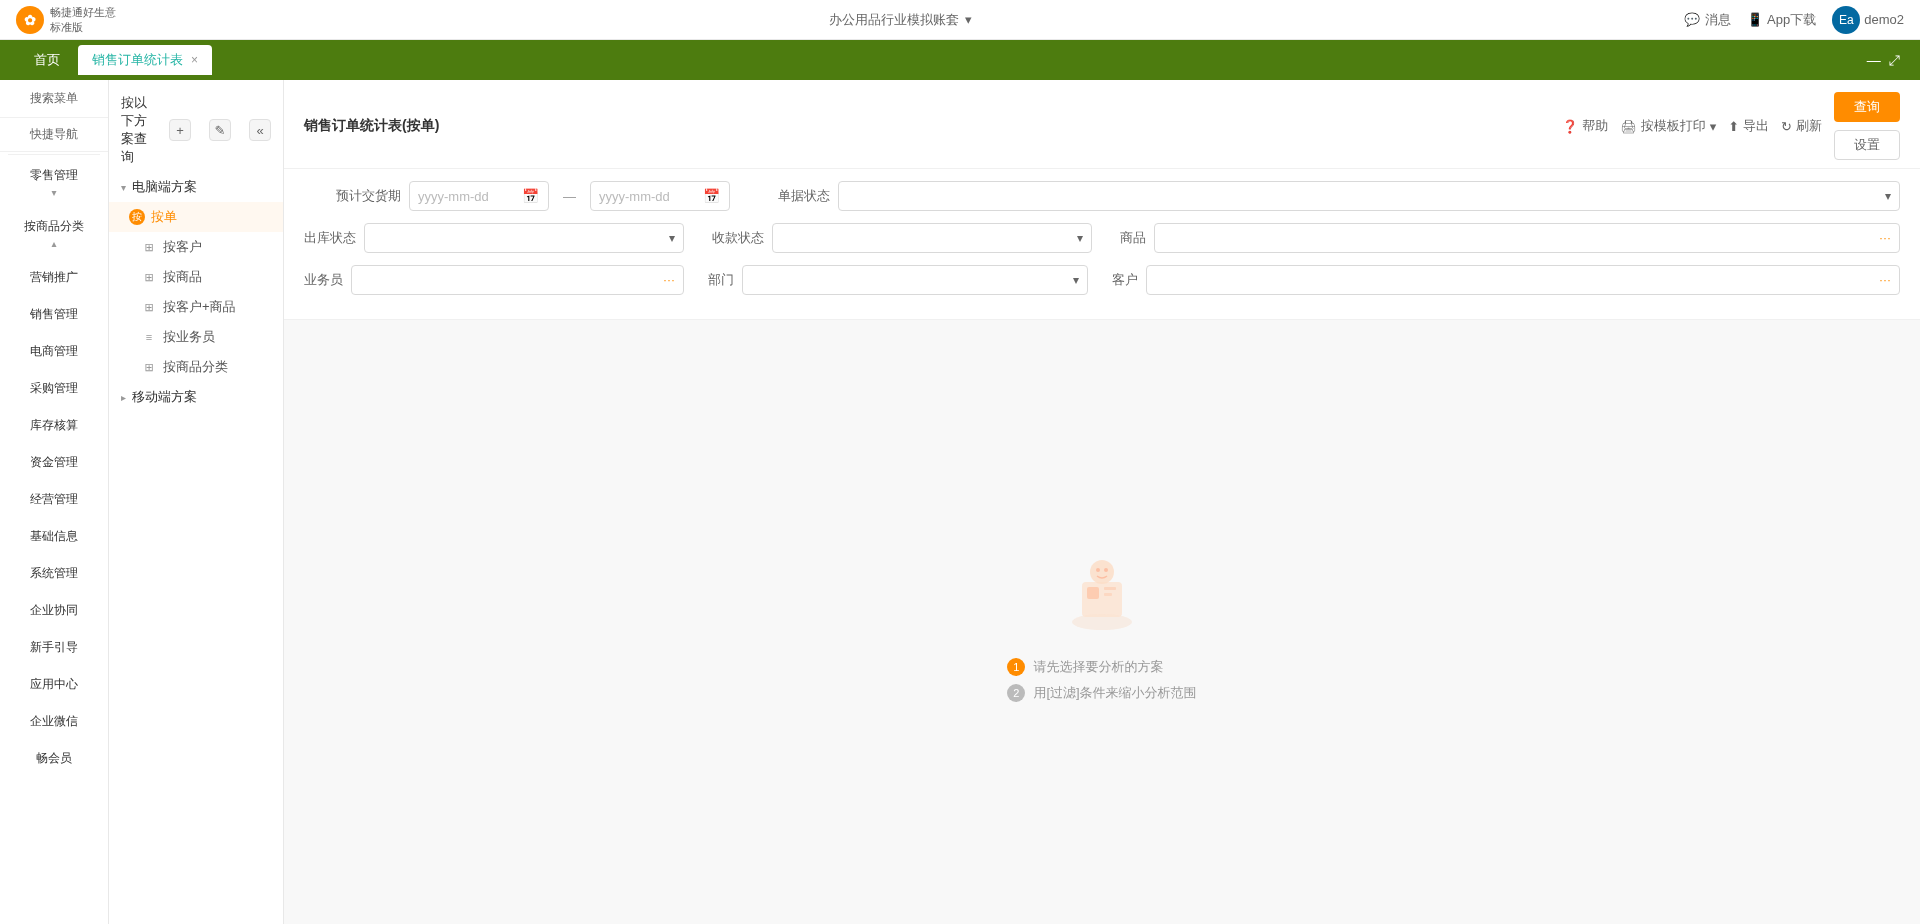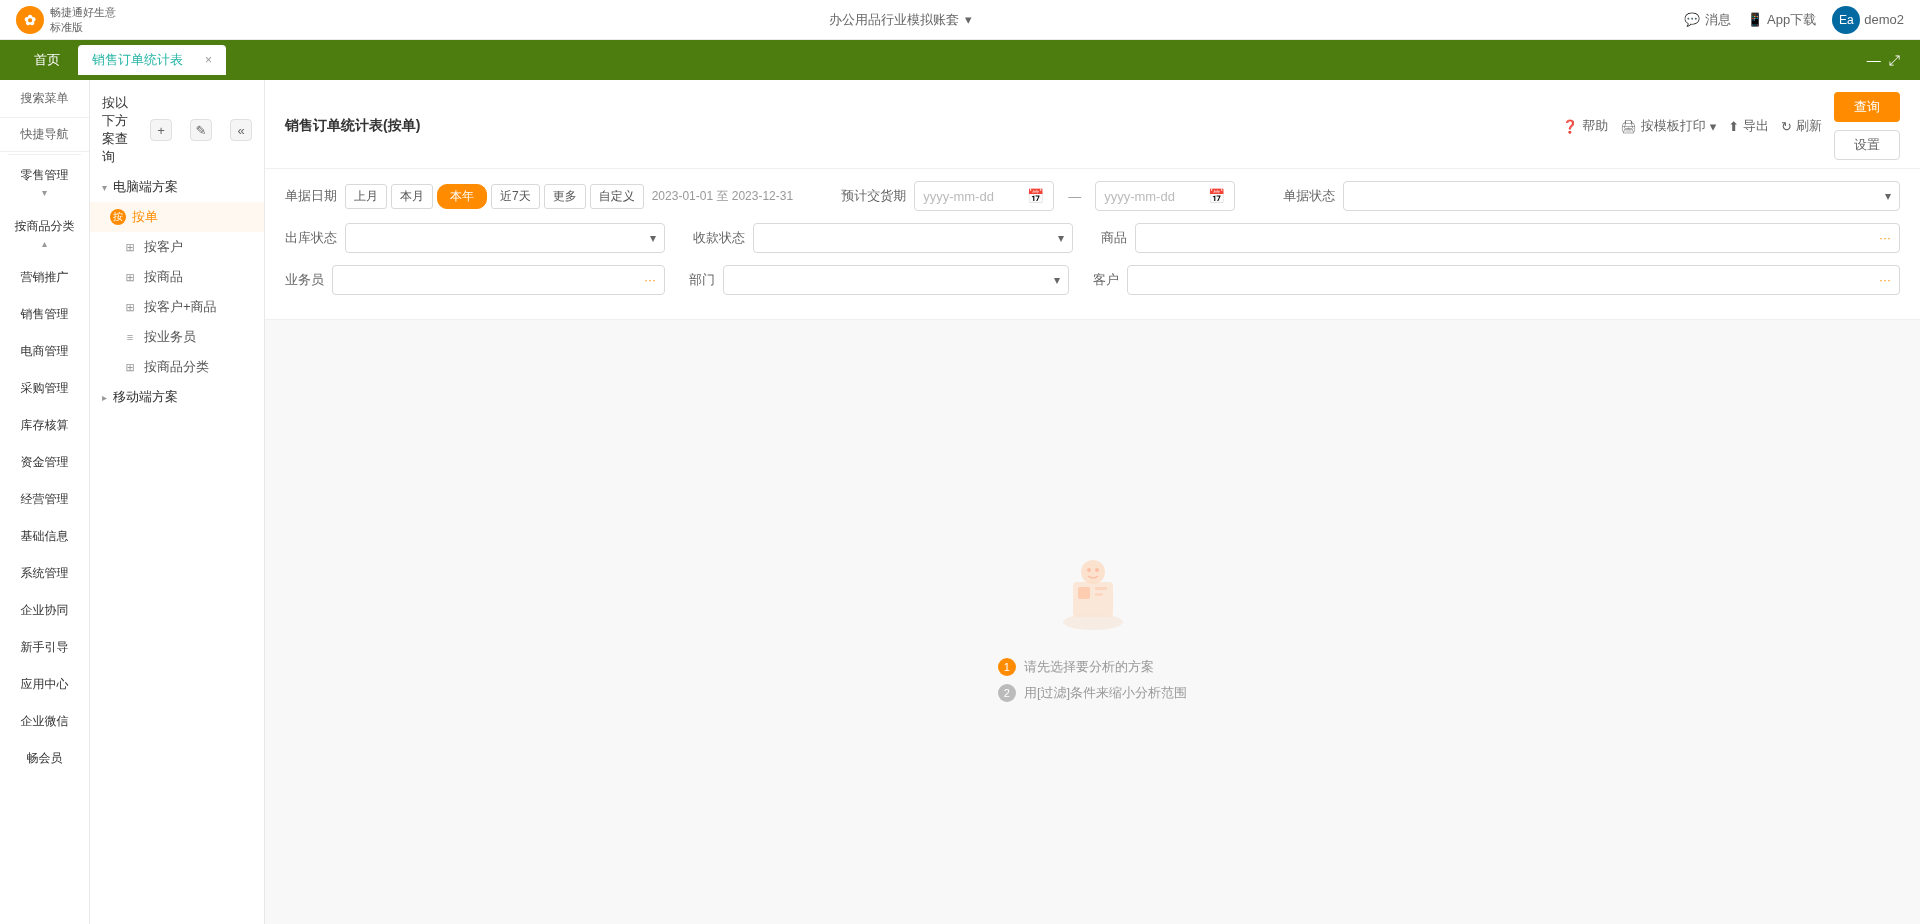--- a/index.html
+++ b/index.html
@@ -12,29 +12,29 @@
     .logo-icon { width: 28px; height: 28px; background: #ff8c00; border-radius: 50%; display: flex; align-items: center; justify-content: center; color: white; font-size: 14px; font-weight: bold; }
     .logo-text { font-size: 11px; color: #666; line-height: 1.3; }
     .topbar-center { display: flex; align-items: center; gap: 6px; color: #666; font-size: 13px; }
     .topbar-right { display: flex; align-items: center; gap: 16px; color: #666; font-size: 13px; }
     .topbar-right-item { display: flex; align-items: center; gap: 4px; cursor: pointer; }
     .avatar { width: 28px; height: 28px; border-radius: 50%; background: #0369a1; display: flex; align-items: center; justify-content: center; color: white; font-size: 12px; }
 
     
     .tabbar { height: 40px; background: #4d7c0f; display: flex; align-items: center; padding: 0 20px; flex-shrink: 0; gap: 4px; }
     .tab-home { color: white; padding: 6px 14px; font-size: 13px; cursor: pointer; }
-    .tab-active { background: white; color: #26b5a5; border-radius: 4px 4px 0 0; padding: 6px 14px; font-size: 13px; cursor: pointer; display: flex; align-items: center; gap: 22px; }
+    .tab-active { background: white; color: #26b5a5; border-radius: 4px 4px 0 0; padding: 6px 14px; font-size: 13px; cursor: pointer; display: flex; align-items: center; gap: 8px; }
     .tab-close { color: #999; cursor: pointer; font-size: 12px; }
     .tabbar-actions { margin-left: auto; display: flex; align-items: center; gap: 8px; color: white; font-size: 16px; cursor: pointer; }
 
     
     .main-layout { display: flex; flex: 1; overflow: hidden; }
 
     
-    .sidebar { width: 90px; background: #fff; border-right: 1px solid #e8e8e8; display: flex; flex-direction: column; overflow-y: auto; flex-shrink: 0; }
+    .sidebar { width: 109px; background: #fff; border-right: 1px solid #e8e8e8; display: flex; flex-direction: column; overflow-y: auto; flex-shrink: 0; }
     .sidebar-search { padding: 10px 8px; font-size: 12px; color: #666; text-align: center; cursor: pointer; border-bottom: 1px solid #f0f0f0; }
     .sidebar-nav { padding: 8px 0; font-size: 12px; color: #666; text-align: center; cursor: pointer; border-bottom: 1px solid #f0f0f0; }
     .sidebar-item { padding: 10px 4px; font-size: 12px; color: #333; text-align: center; cursor: pointer; display: flex; flex-direction: column; align-items: center; gap: 3px; position: relative; }
     .sidebar-item .arrow { font-size: 10px; color: #999; }
     .sidebar-divider { height: 1px; background: #f0f0f0; margin: 2px 8px; }
 
     
     .content { flex: 1; display: flex; flex-direction: column; overflow: hidden; }
 
     
@@ -266,32 +266,20 @@
             <div style="display:flex;flex-direction:column;gap:4px;">
               <button class="btn-query">查询</button>
               <button class="btn-settings">设置</button>
             </div>
           </div>
         </div>
 
         <div class="filter-area">
 
           <div class="filter-row">
-            <div class="filter-item">
-              <span class="filter-label">单据日期</span>
-              <div class="filter-date-group">
-                <button class="date-btn">上月</button>
-                <button class="date-btn">本月</button>
-                <button class="date-btn active">本年</button>
-                <button class="date-btn">近7天</button>
-                <button class="date-btn">更多</button>
-                <button class="date-btn">自定义</button>
-                <span class="date-range-text">2023-01-01 至 2023-12-31</span>
-              </div>
-            </div>
 
             <div class="filter-item" style="margin-left:32px;">
               <span class="filter-label">预计交货期</span>
               <div class="filter-date-input">
                 <span style="color:#bbb;font-size:13px;">yyyy-mm-dd</span>
                 <span class="cal-icon">📅</span>
               </div>
               <span style="margin:0 6px;color:#999;">—</span>
               <div class="filter-date-input">
                 <span style="color:#bbb;font-size:13px;">yyyy-mm-dd</span>

